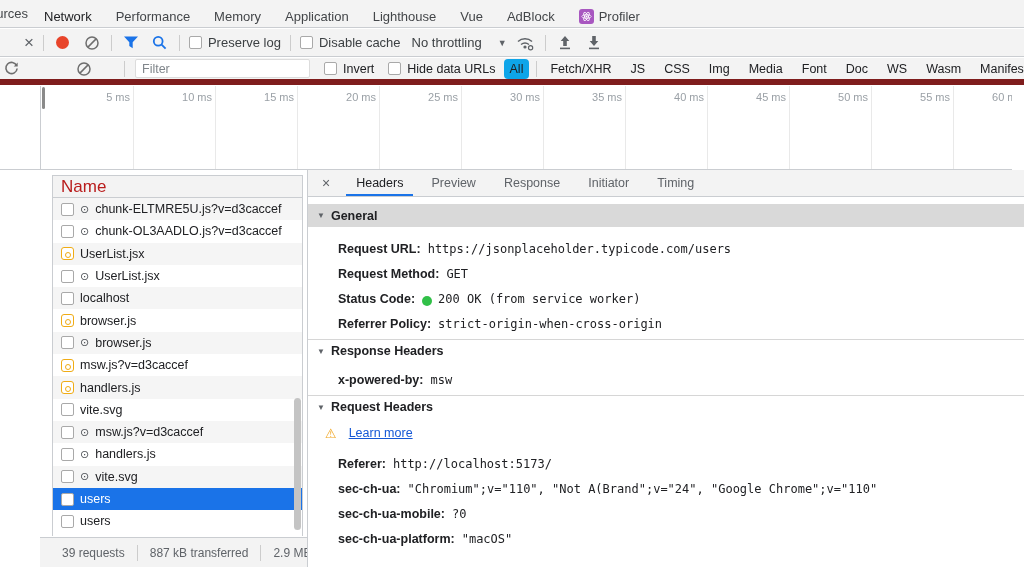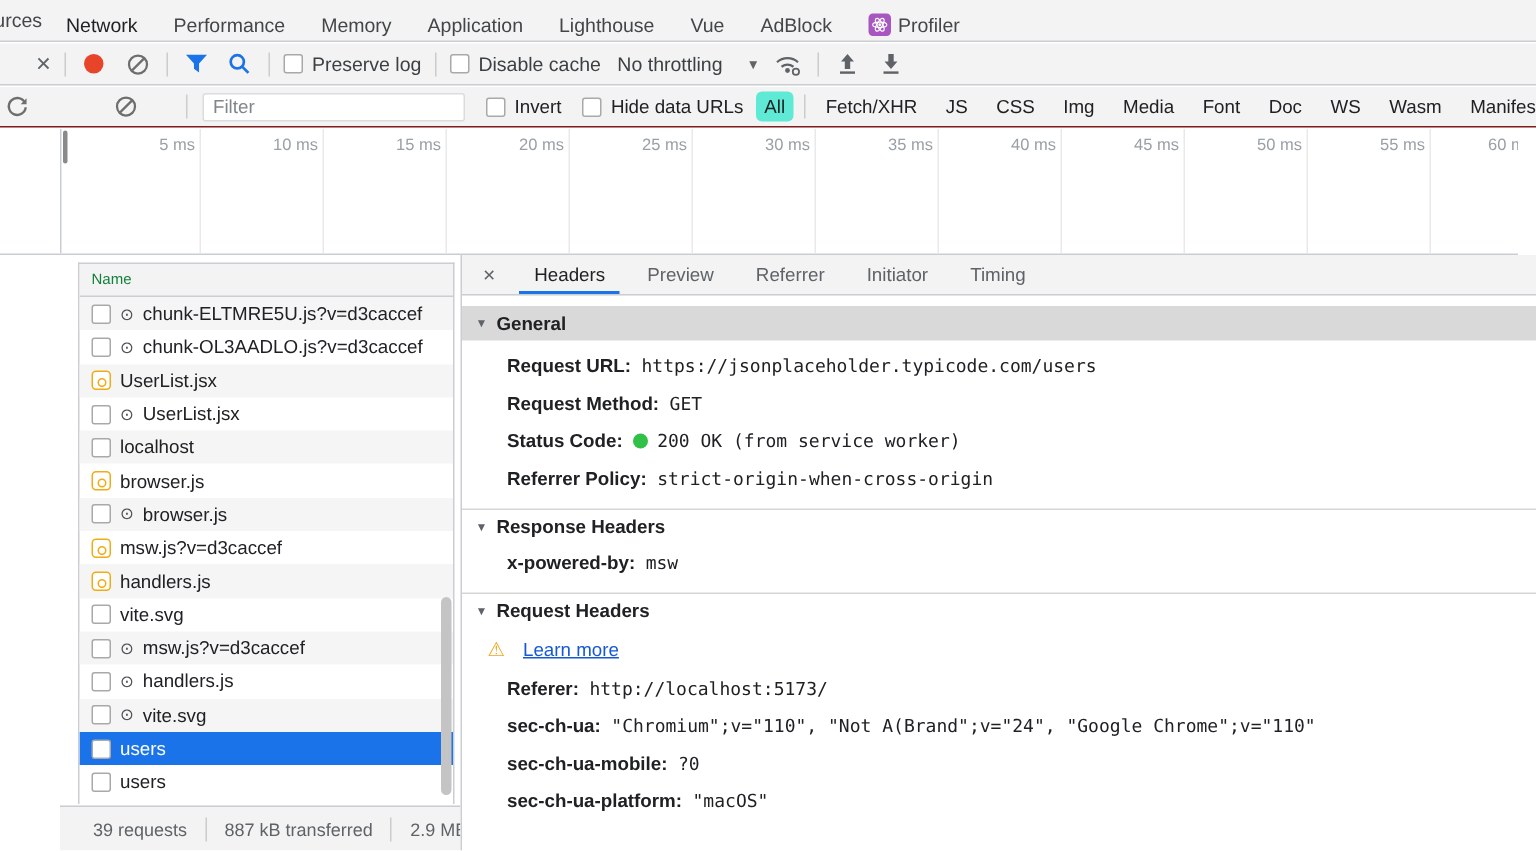--- a/index.html
+++ b/index.html
@@ -20,39 +20,39 @@
   .toolbar { position:absolute; top:29px; left:0; right:0; height:28px; background:#f3f3f3; border-bottom:1px solid #cacdd1; display:flex; align-items:center; gap:9px; }
   .tb-icon { display:inline-flex; align-items:center; justify-content:center; width:20px; height:20px; flex:0 0 auto; }
   .close-x { font-size:17px; color:#5f6368; line-height:1; margin-left:24px; }
   .record-dot { width:13px; height:13px; border-radius:50%; background:#e8442a; }
   .cb { width:13px; height:13px; border:1px solid #a9a9a9; border-radius:2px; background:#fff; flex:0 0 13px; }
   .tb-label { display:flex; align-items:center; gap:6px; color:#3c4043; white-space:nowrap;text-align:right; }
   .throttle { display:flex; align-items:center; gap:16px; color:#3c4043; margin-left:2px; white-space:nowrap; }
   .caret { font-size:9px; color:#5f6368; }
 
   
-  .filterbar { position:absolute; top:58px; left:0; right:0; height:27px; background:#f3f3f3; border-bottom:1px solid #7f1d1d; display:flex; align-items:center; overflow:hidden; }
+  .filterbar { position:absolute; top:58px; left:0; right:0; height:27px; background:#f3f3f3; border-bottom:6px solid #7f1d1d; display:flex; align-items:center; overflow:hidden; }
   .filter-input { width:276px; height:19px; border:1px solid #dcdcdc; background:#fff; border-radius:2px; padding:0 6px; font-size:12.5px; font-family:"Liberation Sans",sans-serif; color:#202124; outline:none; margin-left:10px; }
   .filter-input::placeholder { color:#80868b; }
   .type-pill { padding:3px 6px; border-radius:4px; color:#202124; font-size:12.5px; white-space:nowrap; }
-  .type-pill.active { background:#5eead4; }
+  .type-pill.active { background:#0ea5e9; }
   .types { display:flex; align-items:center; gap:7px; margin-left:8px; }
   .fb-check { display:flex; align-items:center; gap:6px; margin-left:14px; color:#202124; font-size:12.5px; white-space:nowrap; }
 
   
   .overview { position:absolute; top:86px; left:0; right:12px; height:84px; background:#fff; border-bottom:1px solid #cacdd1; overflow:hidden; }
   .ov-leftline { position:absolute; left:40px; top:0; bottom:0; width:1px; background:#cacdd1; }
   .ov-thumb { position:absolute; left:42px; top:1px; width:3px; height:22px; background:#8a8a8a; border-radius:2px; }
   .gridline { position:absolute; top:0; bottom:0; width:1px; background:#e9e9e9; }
   .tick { position:absolute; top:5px; width:60px; text-align:right; font-size:11px; color:#9aa0a6; }
 
   
   .name-panel { position:absolute; left:40px; top:170px; bottom:0; width:267px; background:#fff; }
   .name-table { position:absolute; left:12px; top:5px; right:4px; bottom:31px; border-left:1px solid #cacdd1; border-right:1px solid #cacdd1; border-top:1px solid #cacdd1; overflow:hidden; }
-  .name-head { height:22px; background:#f3f3f3; border-bottom:1px solid #cacdd1; display:flex; align-items:center; padding-left:8px; font-size:10px; color:#15803d; }
+  .name-head { height:22px; background:#f3f3f3; border-bottom:1px solid #cacdd1; display:flex; align-items:center; padding-left:8px; font-size:17px; color:#b91c1c; }
   .req-row { height:22.3px; display:flex; align-items:center; padding-left:8px; gap:6px; font-size:12.5px; color:#202124; white-space:nowrap; overflow:hidden; }
   .req-row.alt { background:#f5f5f5; }
   .req-row.selected { background:#1a73e8; color:#fff; }
   .req-row .cb { flex:0 0 13px; }
   .gear { font-family:"DejaVu Sans",sans-serif; font-size:11px; color:#4d5156; line-height:1; }
   .js-badge { width:13px; height:13px; border:1.5px solid #f0ac15; border-radius:3px; background:#fff; position:relative; flex:0 0 13px; }
   .js-badge::after { content:""; position:absolute; left:3px; top:4px; width:4px; height:4px; border:1px solid #f0ac15; border-radius:50%; }
   .vscroll { position:absolute; right:6px; top:228px; width:7px; height:132px; border-radius:4px; background:#c4c4c4; }
   .summary-bar { position:absolute; left:0; right:0; bottom:0; height:30px; background:#f3f3f3; border-top:1px solid #cacdd1; display:flex; align-items:center; gap:12px; padding-left:22px; font-size:12px; color:#5f6368; white-space:nowrap; overflow:hidden; }
 
@@ -60,21 +60,21 @@
   .details { position:absolute; left:307px; right:0; top:170px; bottom:0; border-left:1px solid #cacdd1; background:#fff; overflow:hidden; }
   .detail-tabs { height:27px; background:#f3f3f3; border-bottom:1px solid #cacdd1; display:flex; align-items:stretch; }
   .dt-close { display:flex; align-items:center; padding:0 12px 0 14px; color:#5f6368; font-size:14px; }
   .dtab { position:relative; display:flex; align-items:center; padding:0 14px; color:#5f6368; font-size:12.5px; }
   .dtab.active { color:#202124; }
   .dtab.active::after { content:""; position:absolute; left:4px; right:4px; bottom:0; height:2.5px; background:#1a73e8; }
   .band { height:23px; display:flex; align-items:center; gap:6px; padding-left:9px; font-weight:bold; font-size:12.5px; color:#202124; }
   .band.gray { background:#d9d9d9; margin-top:7px; }
   .band.plain { background:#fff; border-top:1px solid #d6d6d6; }
   .tri { font-size:8px; color:#5f6368; }
-  .kv { display:flex; align-items:center; height:25px; padding-left:30px; white-space:nowrap; }
+  .kv { display:flex; align-items:flex-end; height:25px; padding-left:30px; white-space:nowrap; }
   .kv-label { font-weight:bold; color:#202124; font-size:12.5px; }
   .kv-value { font-family:"DejaVu Sans Mono",monospace; font-size:12px; color:#202124; margin-left:7px; }
   .status-dot { width:10px; height:10px; border-radius:50%; background:#31c048; margin-left:7px; }
   .kv .status-dot + .kv-value { margin-left:6px; }
   .warn-row { display:flex; align-items:center; height:26px; padding-left:17px; gap:12px; margin-top:2px; }
   .warn-icon { color:#f0a41e; font-family:"DejaVu Sans",sans-serif; font-size:13px; line-height:1; }
   .warn-text { font-weight:bold; font-size:12.5px; color:#202124; }
   .learn-link { color:#1558d6; font-size:12.5px; text-decoration:underline; }
   .sect-gap { height:8px; }
 </style>
@@ -335,21 +335,21 @@
     <span class="sep"></span>
     <span>2.9 MB resources</span>
   </div>
 </div>
 
 <div class="details">
   <div class="detail-tabs">
     <span class="dt-close">×</span>
     <span class="dtab active">Headers</span>
     <span class="dtab">Preview</span>
-    <span class="dtab">Referrer</span>
+    <span class="dtab">Response</span>
     <span class="dtab">Initiator</span>
     <span class="dtab">Timing</span>
   </div>
 
   <div class="band gray">
     <span class="tri">▼</span>
     <span>General</span>
   </div>
   <div class="kv" style="margin-top:4px">
     <span class="kv-label">Request URL:</span>

